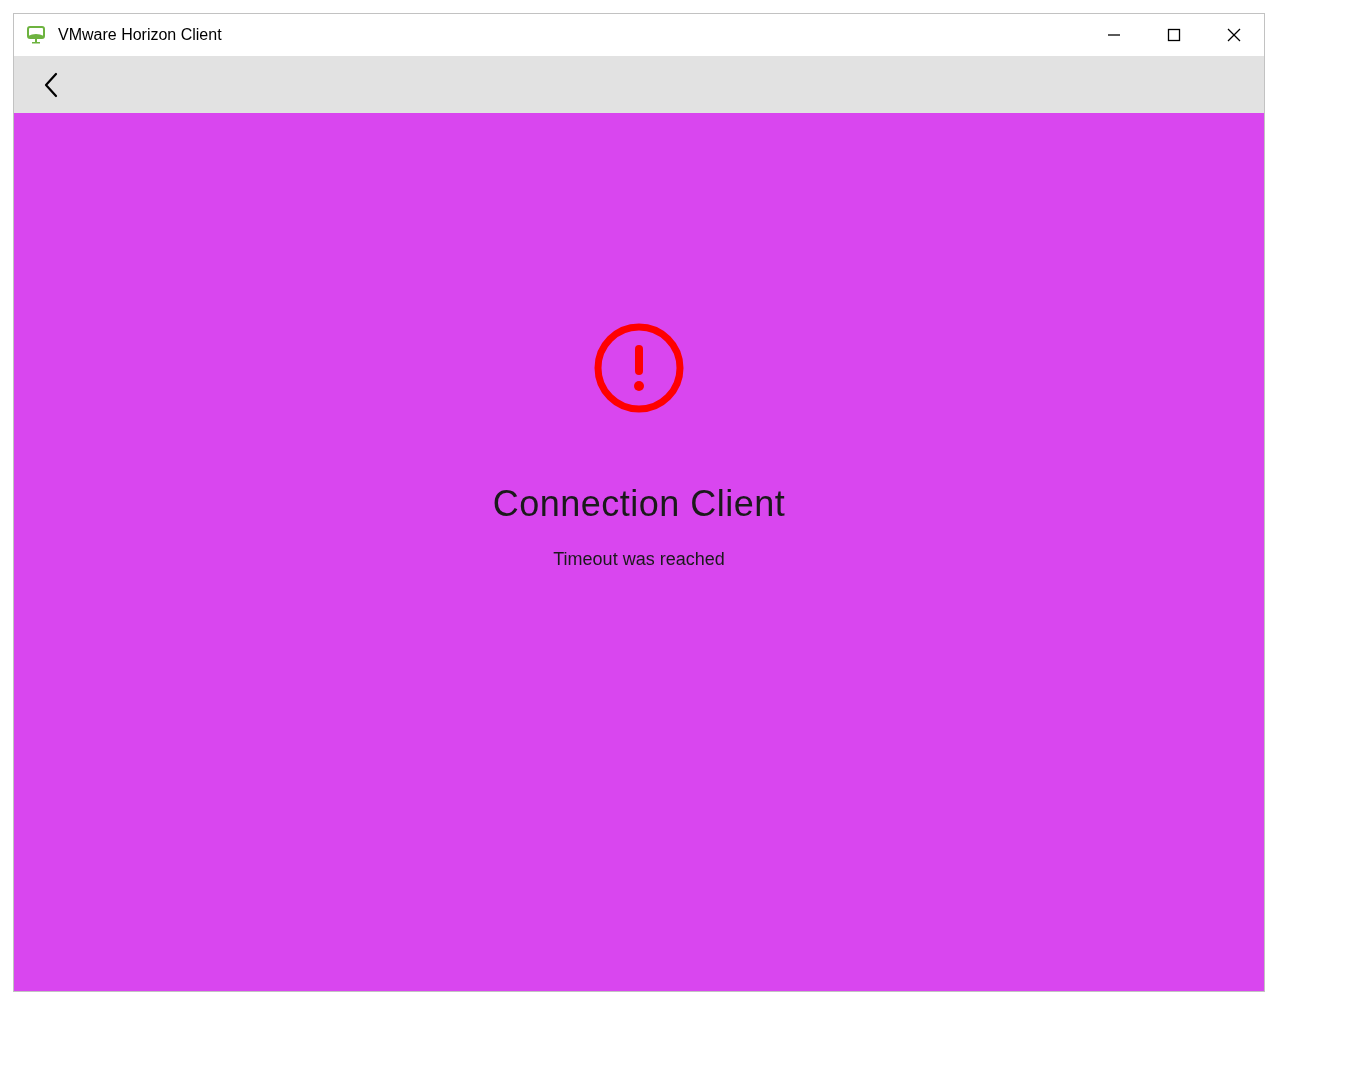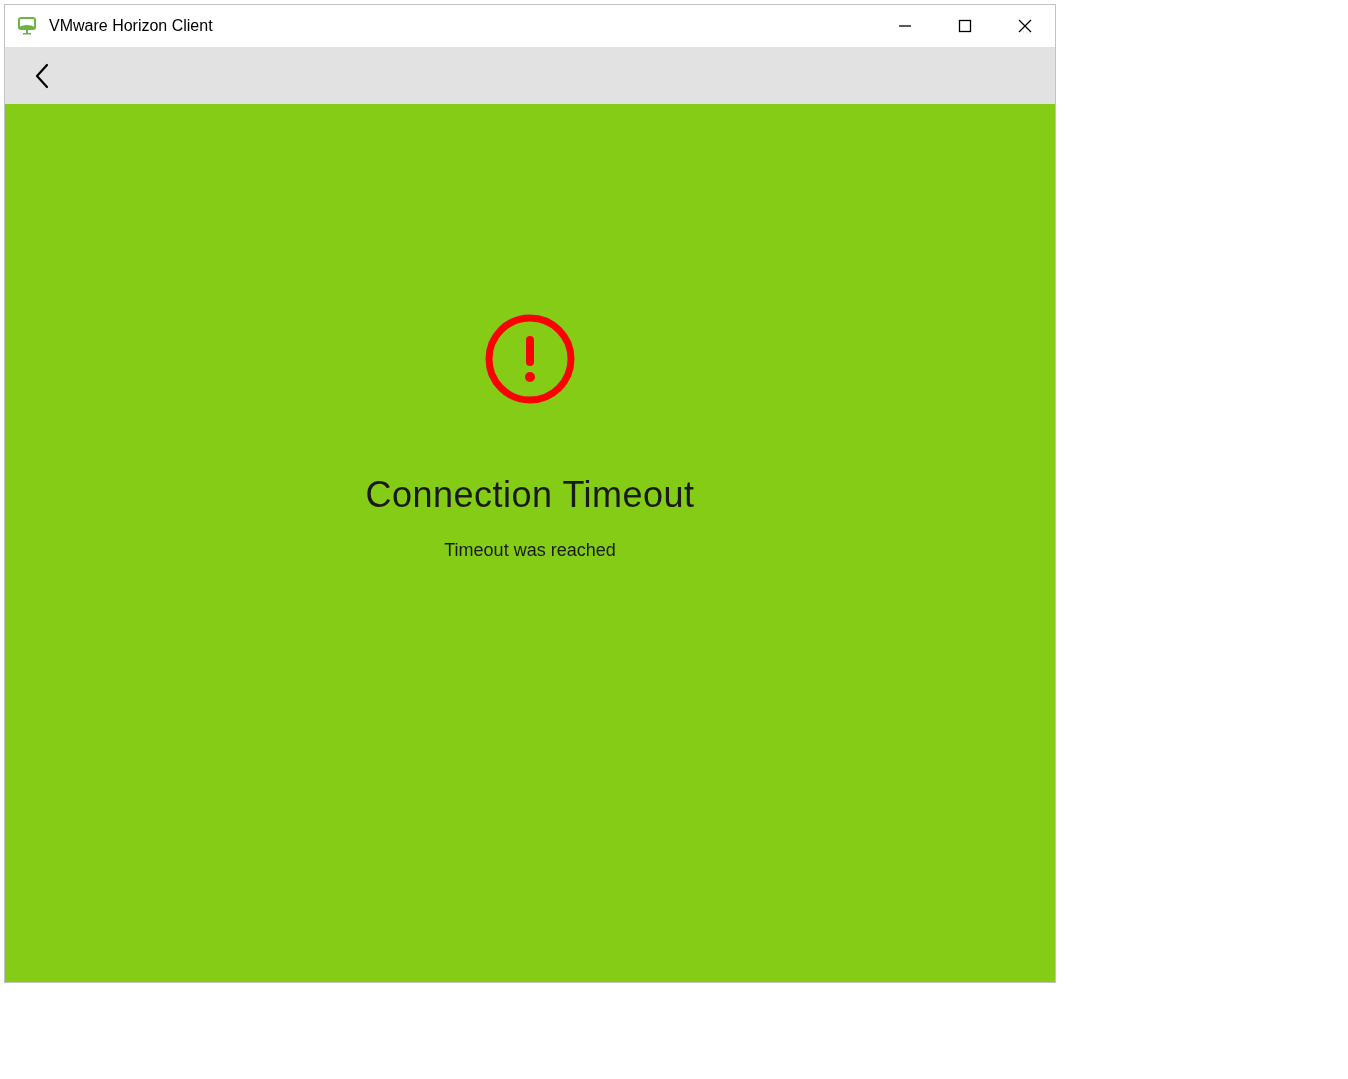--- a/index.html
+++ b/index.html
@@ -8,25 +8,25 @@
       box-sizing: border-box;
     }
     body {
       font-family: "Segoe UI", Tahoma, Geneva, Verdana, sans-serif;
       background: #ffffff;
       width: 1348px;
       height: 1079px;
       overflow: hidden;
     }
     .window {
-      width: 1052px;
+      width: 1252px;
       height: 979px;
       border: 1px solid #c2c2c2;
-      background: #84cc16;
-      margin: 4px;
+      background: #d946ef;
+      margin: 13px;
       display: flex;
       flex-direction: column;
       position: relative;
     }
     .title-bar {
       height: 42px;
       background: #ffffff;
       display: flex;
       align-items: center;
       padding-left: 12px;
@@ -146,16 +146,16 @@
   </div>
 
   <div class="content">
     <div class="error-icon">
       <svg width="90" height="90" viewBox="0 0 90 90">
         <circle cx="45" cy="45" r="41" fill="none" stroke="#ff0000" stroke-width="7"></circle>
         <rect x="41" y="22" width="8" height="30" rx="4" fill="#ff0000"></rect>
         <circle cx="45" cy="63" r="5" fill="#ff0000"></circle>
       </svg>
     </div>
-    <div class="error-title">Connection Timeout</div>
+    <div class="error-title">Connection Client</div>
     <div class="error-message">Timeout was reached</div>
   </div>
 </div>
 
 </body></html>

